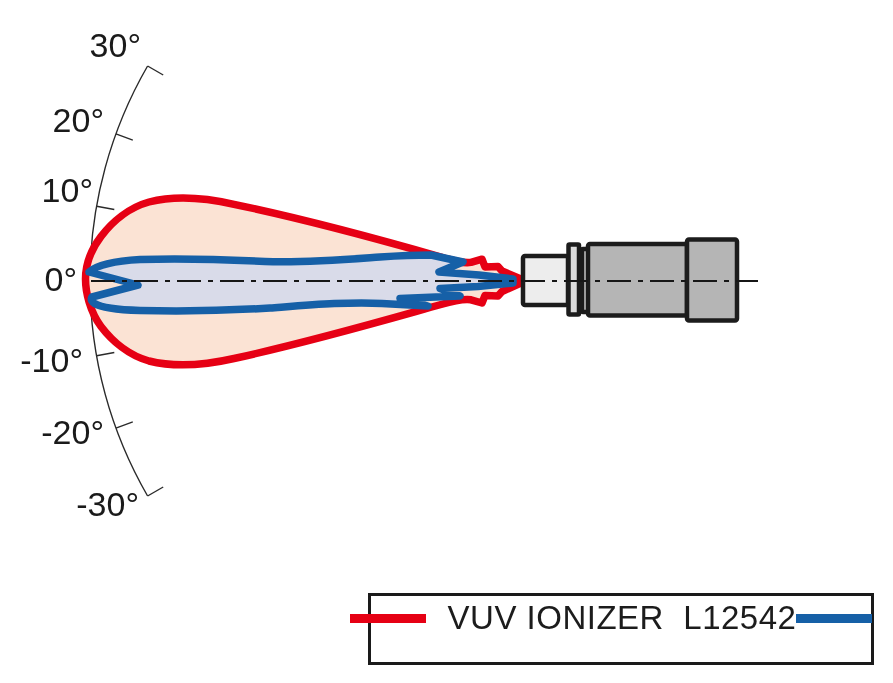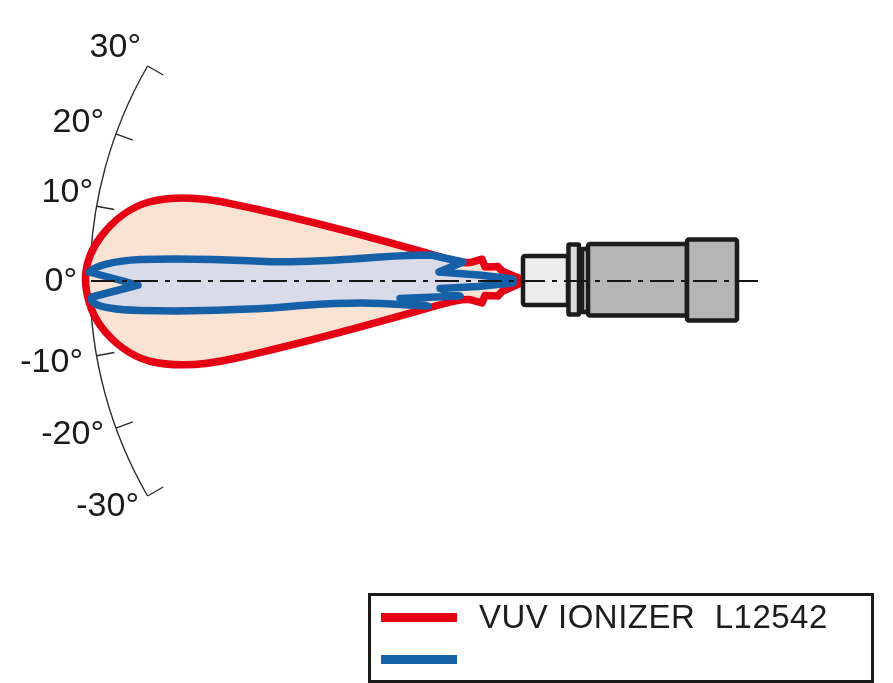--- a/index.html
+++ b/index.html
@@ -1,23 +1,23 @@
 <!DOCTYPE html>
 <html><head>
 <meta charset="utf-8">
 <style>
   html,body{margin:0;padding:0;background:#ffffff;}
   body{width:893px;height:683px;position:relative;font-family:"Liberation Sans",sans-serif;overflow:hidden;}
   .stage{position:absolute;left:0;top:0;width:893px;height:683px;margin-top:24px;}
   svg{position:absolute;left:0;top:0;}
   .tick-label{font-family:"Liberation Sans",sans-serif;font-size:34px;fill:#1a1a1a;text-anchor:end;}
   .legend{
-    position:absolute;left:368px;top:569px;width:506px;height:90px;
+    position:absolute;left:368px;top:569px;width:506px;height:72px;
     box-sizing:border-box;border:3px solid #1a1a1a;background:#ffffff;
-    display:flex;flex-direction:column;justify-content:center;padding-left:10px;
+    display:flex;flex-direction:row;justify-content:center;padding-left:2px;
   }
   .legend-row{display:flex;align-items:center;height:44px;}
   .swatch{display:inline-block;width:76px;height:9px;margin-right:22px;flex:none;}
   .legend-label{
     font-size:33px;letter-spacing:0.5px;color:#1c1c1c;line-height:1;
     white-space:pre;transform:translateY(-1px);
   }
 </style>
 </head>
 <body>

